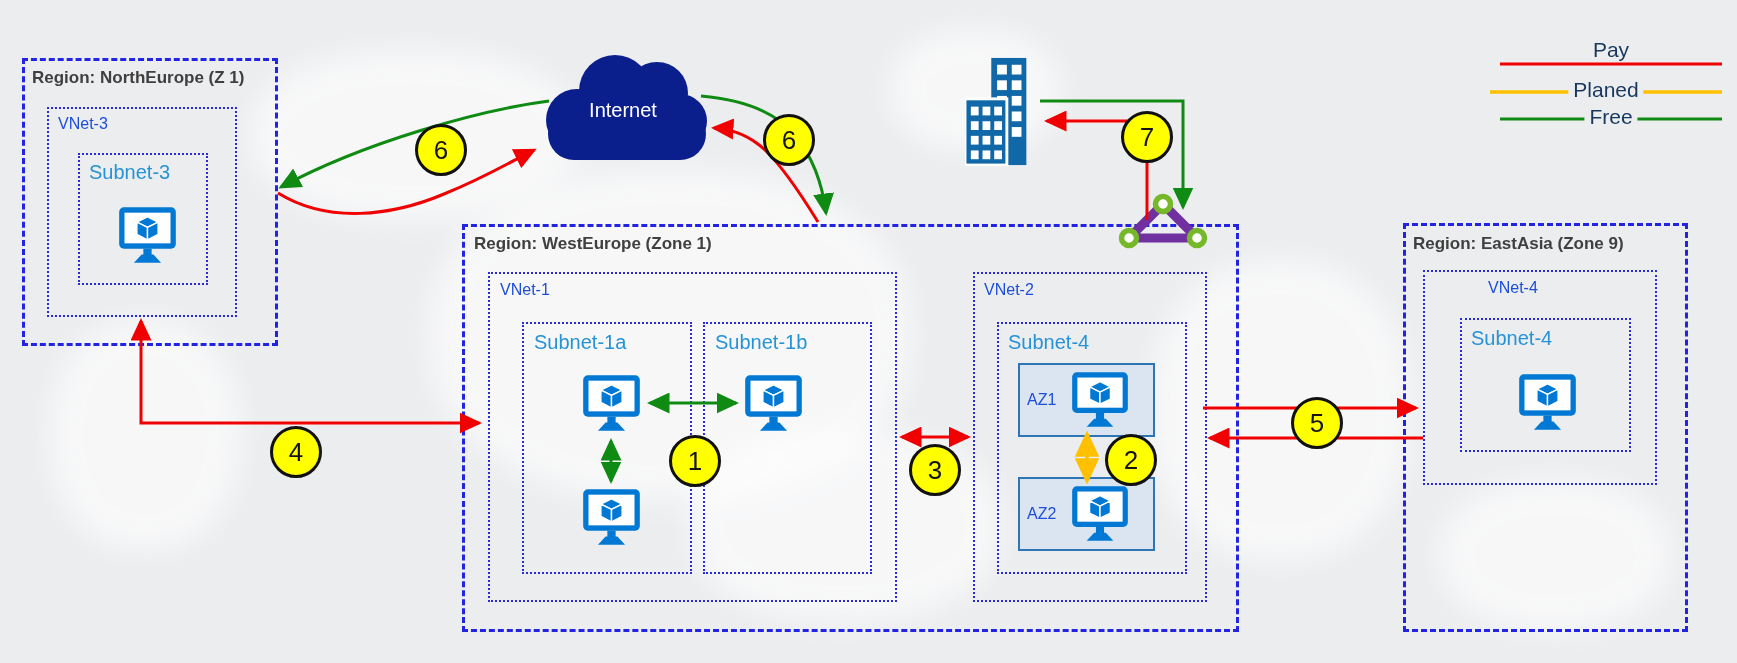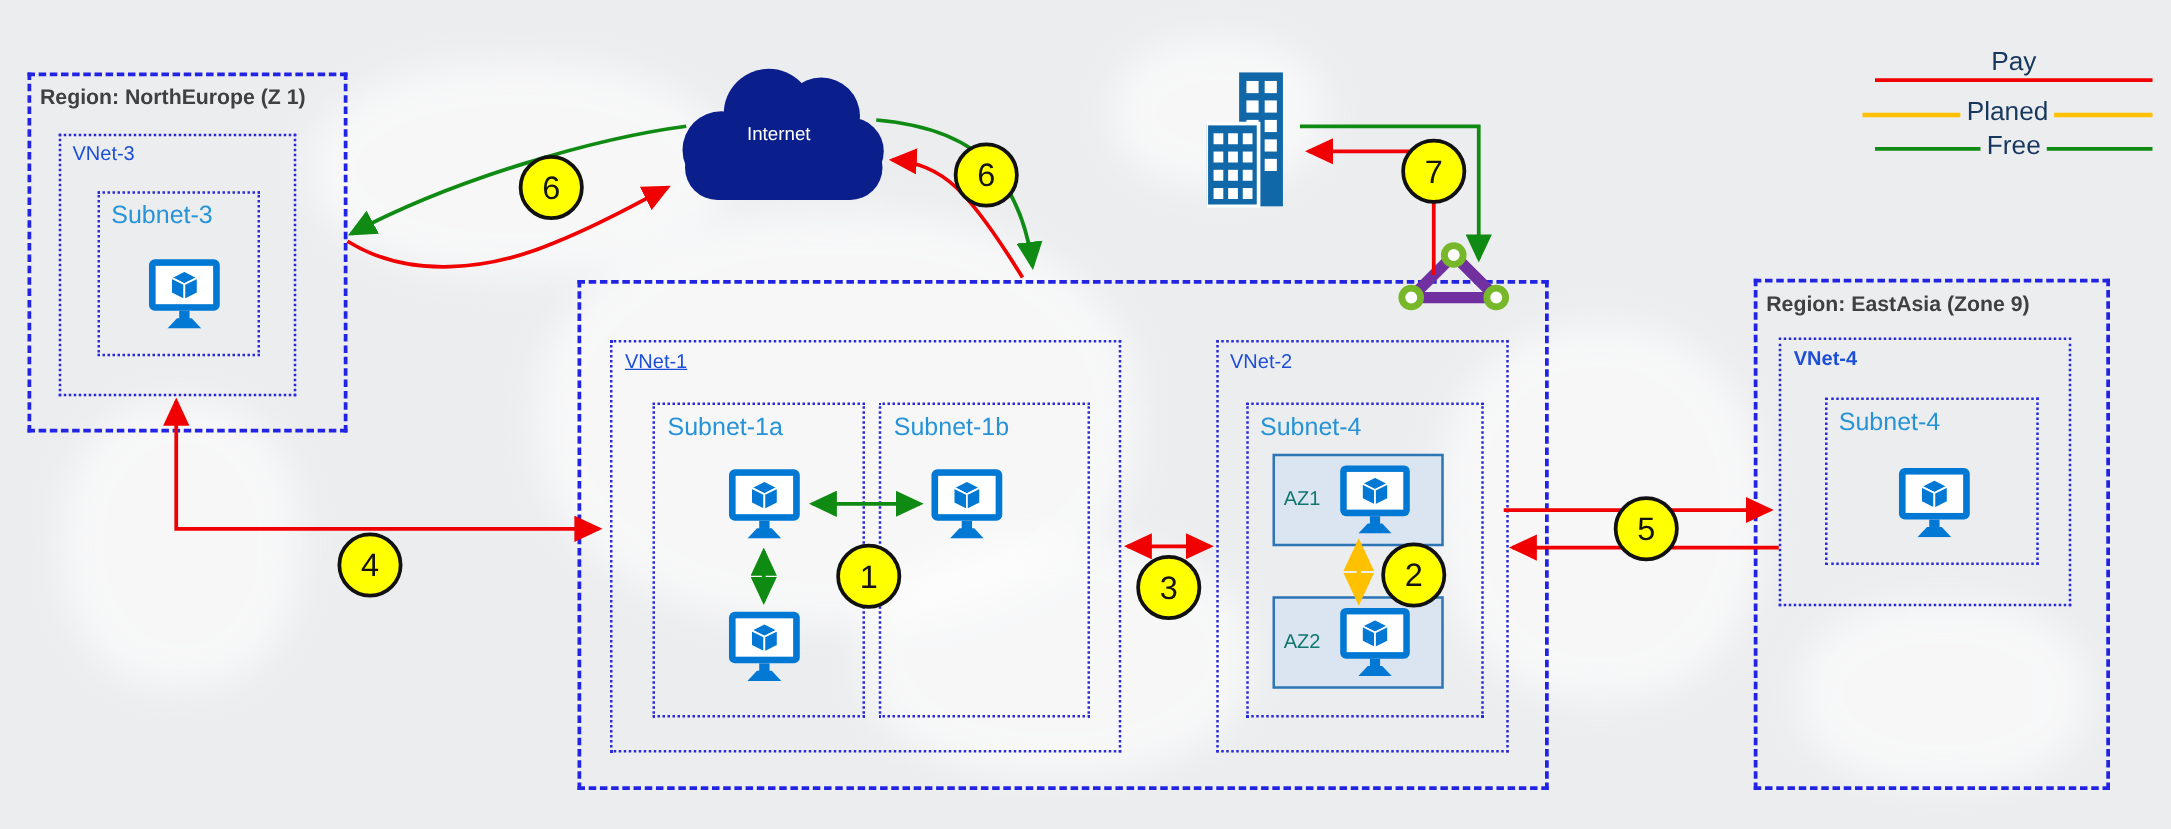--- a/index.html
+++ b/index.html
@@ -5,32 +5,32 @@
   html,body{margin:0;padding:0;background:#e9eaec;font-family:"Liberation Sans",sans-serif;}
   #canvas{position:relative;width:1737px;height:663px;background:#ecedef;overflow:hidden;}
   .blob{position:absolute;background:#ffffff;opacity:.6;filter:blur(14px);border-radius:45%;}
   
   .region{position:absolute;border:3px dashed #2323e4;}
   .vnet,.subnet{position:absolute;border:2px dotted #2a2ad8;}
   .az{position:absolute;background:#dbe5f2;border:2px solid #2e75b6;box-sizing:border-box;}
   .region-title{position:absolute;color:#404040;font-weight:bold;font-size:17px;white-space:nowrap;}
   .vnet-label{position:absolute;color:#1d4ed8;font-size:16px;white-space:nowrap;}
   .subnet-label{position:absolute;color:#2593d6;font-size:20px;white-space:nowrap;}
-  .az-label{position:absolute;color:#0f766e;font-size:16px;}
+  .az-label{position:absolute;color:#1d4ed8;font-size:16px;}
   
   .vm{position:absolute;width:59px;height:57px;}
   
   #overlay{position:absolute;left:0;top:0;width:1737px;height:663px;pointer-events:none;z-index:5;}
   
   .badge{position:absolute;width:52px;height:52px;border-radius:50%;background:#ffff00;
          border:3px solid #111;box-sizing:border-box;display:flex;align-items:center;justify-content:center;
          font-size:26px;color:#141414;z-index:8;}
   
   .cloud-label{position:absolute;left:558px;top:99px;width:130px;text-align:center;color:#ffffff;
-               font-size:15px;z-index:7;}
+               font-size:20px;z-index:7;}
   
   .date-label{position:absolute;left:1440px;top:12px;width:280px;text-align:right;
               font-size:24px;color:#15151f;z-index:8;}
   .legend-text{position:absolute;transform:translateX(-50%);background:#ecedef;padding:0 5px;
                font-size:21px;color:#17375d;z-index:7;white-space:nowrap;}
 </style>
 </head>
 <body>
 
 <div id="canvas">
@@ -94,23 +94,24 @@
   <div class="region-title" style="left:32px;top:68px;">Region: NorthEurope (Z 1)</div>
   <div class="vnet" style="left:47px;top:107px;width:186px;height:206px;"></div>
   <div class="vnet-label" style="left:58px;top:115px;">VNet-3</div>
   <div class="subnet" style="left:78px;top:153px;width:126px;height:128px;"></div>
   <div class="subnet-label" style="left:89px;top:161px;">Subnet-3</div>
   <svg class="vm" style="left:118px;top:206px;">
       <use href="#vm-sym" width="59" height="57"></use>
     </svg>
 
   <div class="region" style="left:462px;top:224px;width:771px;height:402px;"></div>
+  <div class="region-title" style="left:474px;top:234px;">Region: WestEurope (Zone 1)</div>
 
   <div class="vnet" style="left:488px;top:272px;width:405px;height:326px;"></div>
-  <div class="vnet-label" style="left:500px;top:281px;text-decoration:underline;">VNet-1</div>
+  <div class="vnet-label" style="left:500px;top:281px;">VNet-1</div>
   <div class="subnet" style="left:522px;top:322px;width:166px;height:248px;"></div>
   <div class="subnet-label" style="left:534px;top:331px;">Subnet-1a</div>
   <div class="subnet" style="left:703px;top:322px;width:165px;height:248px;"></div>
   <div class="subnet-label" style="left:715px;top:331px;">Subnet-1b</div>
   <svg class="vm" style="left:582px;top:374px;">
       <use href="#vm-sym" width="59" height="57"></use>
     </svg>
   <svg class="vm" style="left:582px;top:488px;">
       <use href="#vm-sym" width="59" height="57"></use>
     </svg>
@@ -129,21 +130,21 @@
   <svg class="vm" style="left:1071px;top:371px;width:58px;height:56px;">
       <use href="#vm-sym" width="58" height="56"></use>
     </svg>
   <svg class="vm" style="left:1071px;top:485px;width:58px;height:56px;">
       <use href="#vm-sym" width="58" height="56"></use>
     </svg>
 
   <div class="region" style="left:1403px;top:223px;width:279px;height:403px;"></div>
   <div class="region-title" style="left:1413px;top:234px;">Region: EastAsia (Zone 9)</div>
   <div class="vnet" style="left:1423px;top:270px;width:230px;height:211px;"></div>
-  <div class="vnet-label" style="left:1435px;top:279px;font-weight:bold;">VNet-4</div>
+  <div class="vnet-label" style="left:1488px;top:279px;">VNet-4</div>
   <div class="subnet" style="left:1460px;top:318px;width:167px;height:130px;"></div>
   <div class="subnet-label" style="left:1471px;top:327px;text-align:right;">Subnet-4</div>
   <svg class="vm" style="left:1518px;top:373px;">
       <use href="#vm-sym" width="59" height="57"></use>
     </svg>
 
   <svg id="overlay" viewBox="0 0 1737 663">
     <defs>
       <marker id="ar" markerWidth="7.5" markerHeight="7" refX="6.5" refY="3.5" orient="auto-start-reverse">
         <path d="M0,0 L7.5,3.5 L0,7 Z" fill="#f00000"></path>

